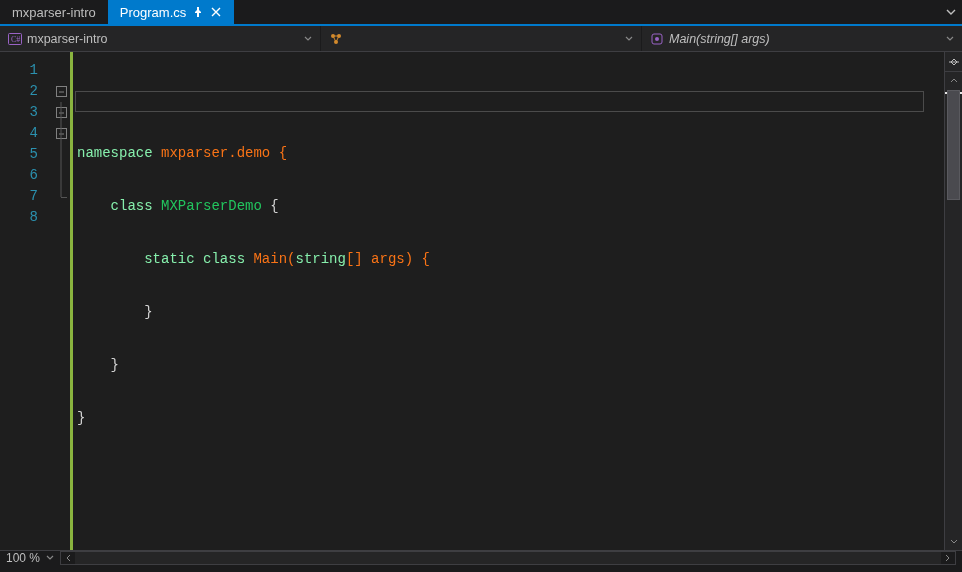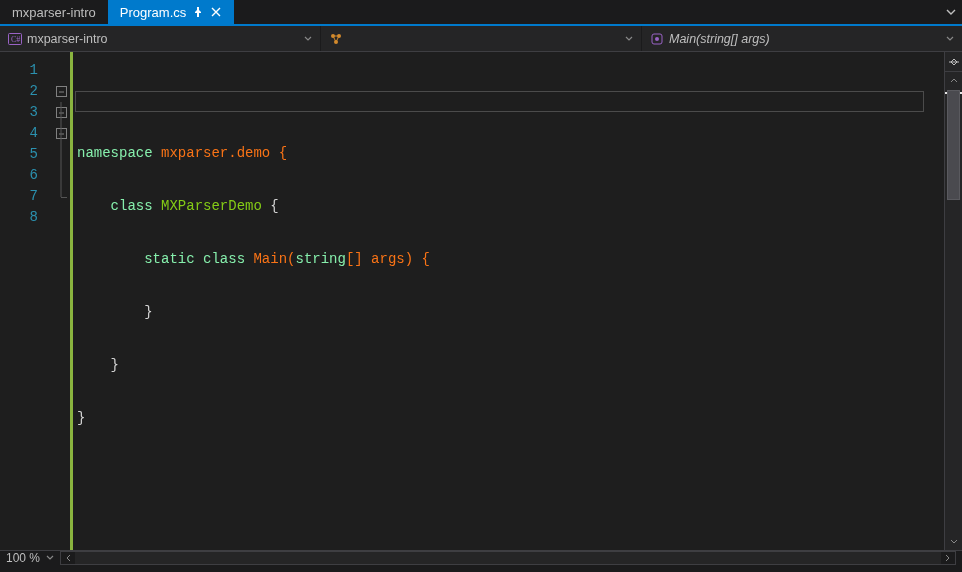--- a/index.html
+++ b/index.html
@@ -144,21 +144,21 @@
     white-space: pre;
   }
   .code .line { height: 21px; line-height: 21px; }
   .code .line.hl {
     border: 1px solid #4b4b4b;
     margin: -1px 20px -1px -2px;
     padding-left: 1px;
     height: 21px;
   }
   .kw   { color: #86efac; }
-  .type { color: #84cc16; }
+  .type { color: #22c55e; }
   .id   { color: #f97316; }
   .pun  { color: #d4d4d4; }
   .indent-guide { color: #404040; }
 
   .right-rail {
     width: 18px;
     background: #252526;
     display: flex;
     flex-direction: column;
     align-items: center;

